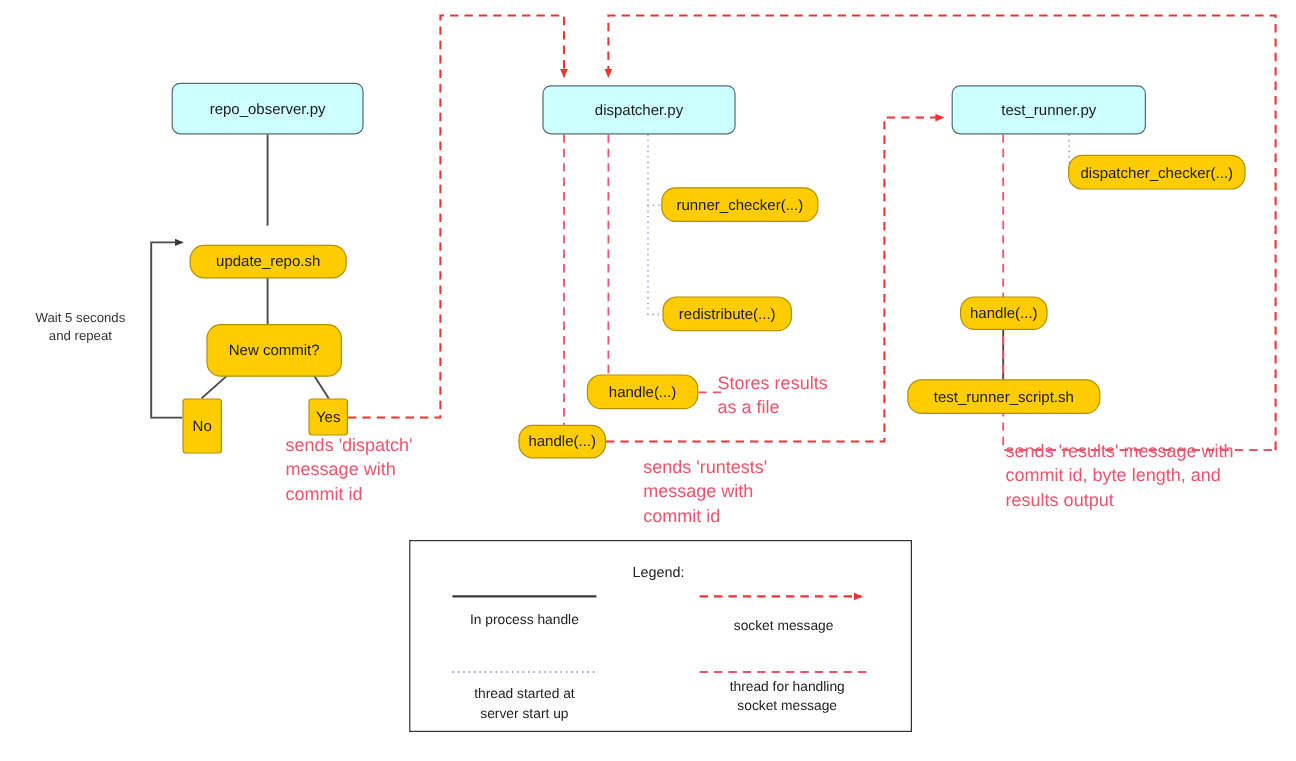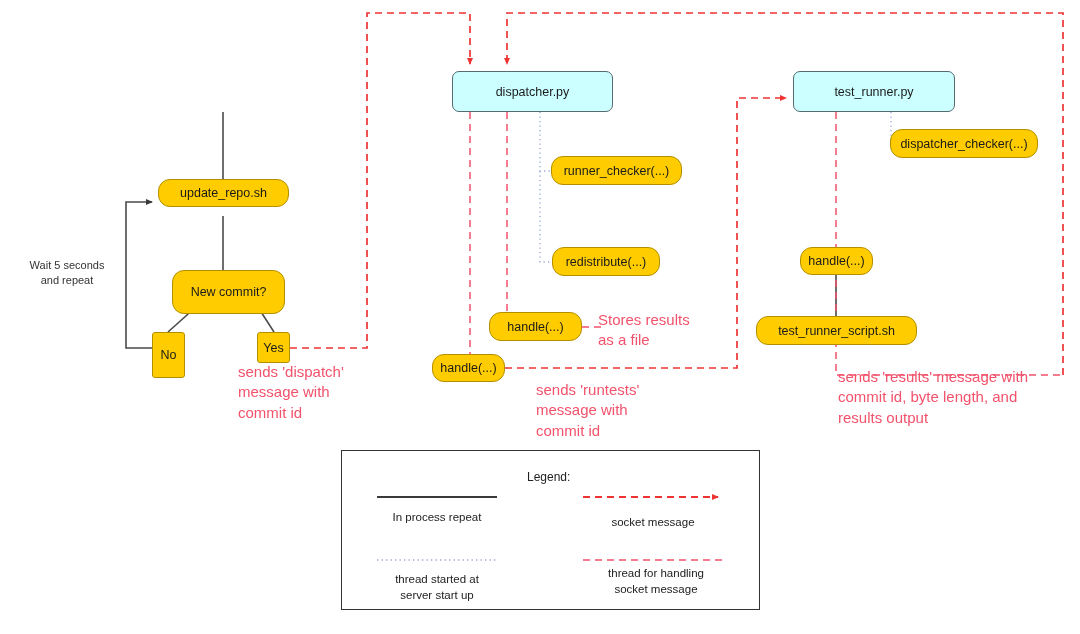--- a/index.html
+++ b/index.html
@@ -72,30 +72,33 @@
       <path d="M470,112 L470,360"></path>
 
       <path d="M507,112 L507,312"></path>
 
       <path d="M582,327 L601,327"></path>
 
       <path d="M836,112 L836,375 L1063,375"></path>
     </g>
   </svg>
 
+  <div class="node proc" style="left:143px;top:69px;width:160px;height:43px;">
+    <span>repo_observer.py</span>
+  </div>
 
   <div class="node proc" style="left:452px;top:71px;width:161px;height:41px;">
     <span>dispatcher.py</span>
   </div>
 
   <div class="node proc" style="left:793px;top:71px;width:162px;height:41px;">
     <span>test_runner.py</span>
   </div>
 
-  <div class="node act" style="left:158px;top:179px;width:131px;height:28px;">
+  <div class="node act" style="left:158px;top:204px;width:131px;height:28px;">
     <span>update_repo.sh</span>
   </div>
 
   <div class="node act" style="left:172px;top:270px;width:113px;height:44px;">
     <span>New commit?</span>
   </div>
 
   <div class="node act sq" style="left:152px;top:332px;width:33px;height:46px;">
     <span>No</span>
   </div>
@@ -146,18 +149,18 @@
 
   <div class="legend-title" style="left:527px;top:470px;">Legend:</div>
 
   <svg class="layer">
     <line x1="377" y1="497" x2="497" y2="497" stroke="#3a3a3a" stroke-width="1.8"></line>
     <line x1="583" y1="497" x2="718" y2="497" stroke="#ee3333" stroke-width="1.8" stroke-dasharray="7 5" marker-end="url(#redArrow)"></line>
     <line x1="377" y1="560" x2="497" y2="560" stroke="#9aa6d6" stroke-width="1.5" stroke-dasharray="1.3 3.2"></line>
     <line x1="583" y1="560" x2="723" y2="560" stroke="#f2526b" stroke-width="1.7" stroke-dasharray="7 5"></line>
   </svg>
 
-  <div class="legend-label" style="left:367px;top:510px;width:140px;">In process repeat</div>
+  <div class="legend-label" style="left:367px;top:510px;width:140px;">In process handle</div>
   <div class="legend-label" style="left:583px;top:515px;width:140px;">socket message</div>
   <div class="legend-label" style="left:367px;top:572px;width:140px;">thread started at<br>server start up</div>
   <div class="legend-label" style="left:583px;top:566px;width:146px;">thread for handling<br>socket message</div>
 
 </div>
 
 </body></html>

